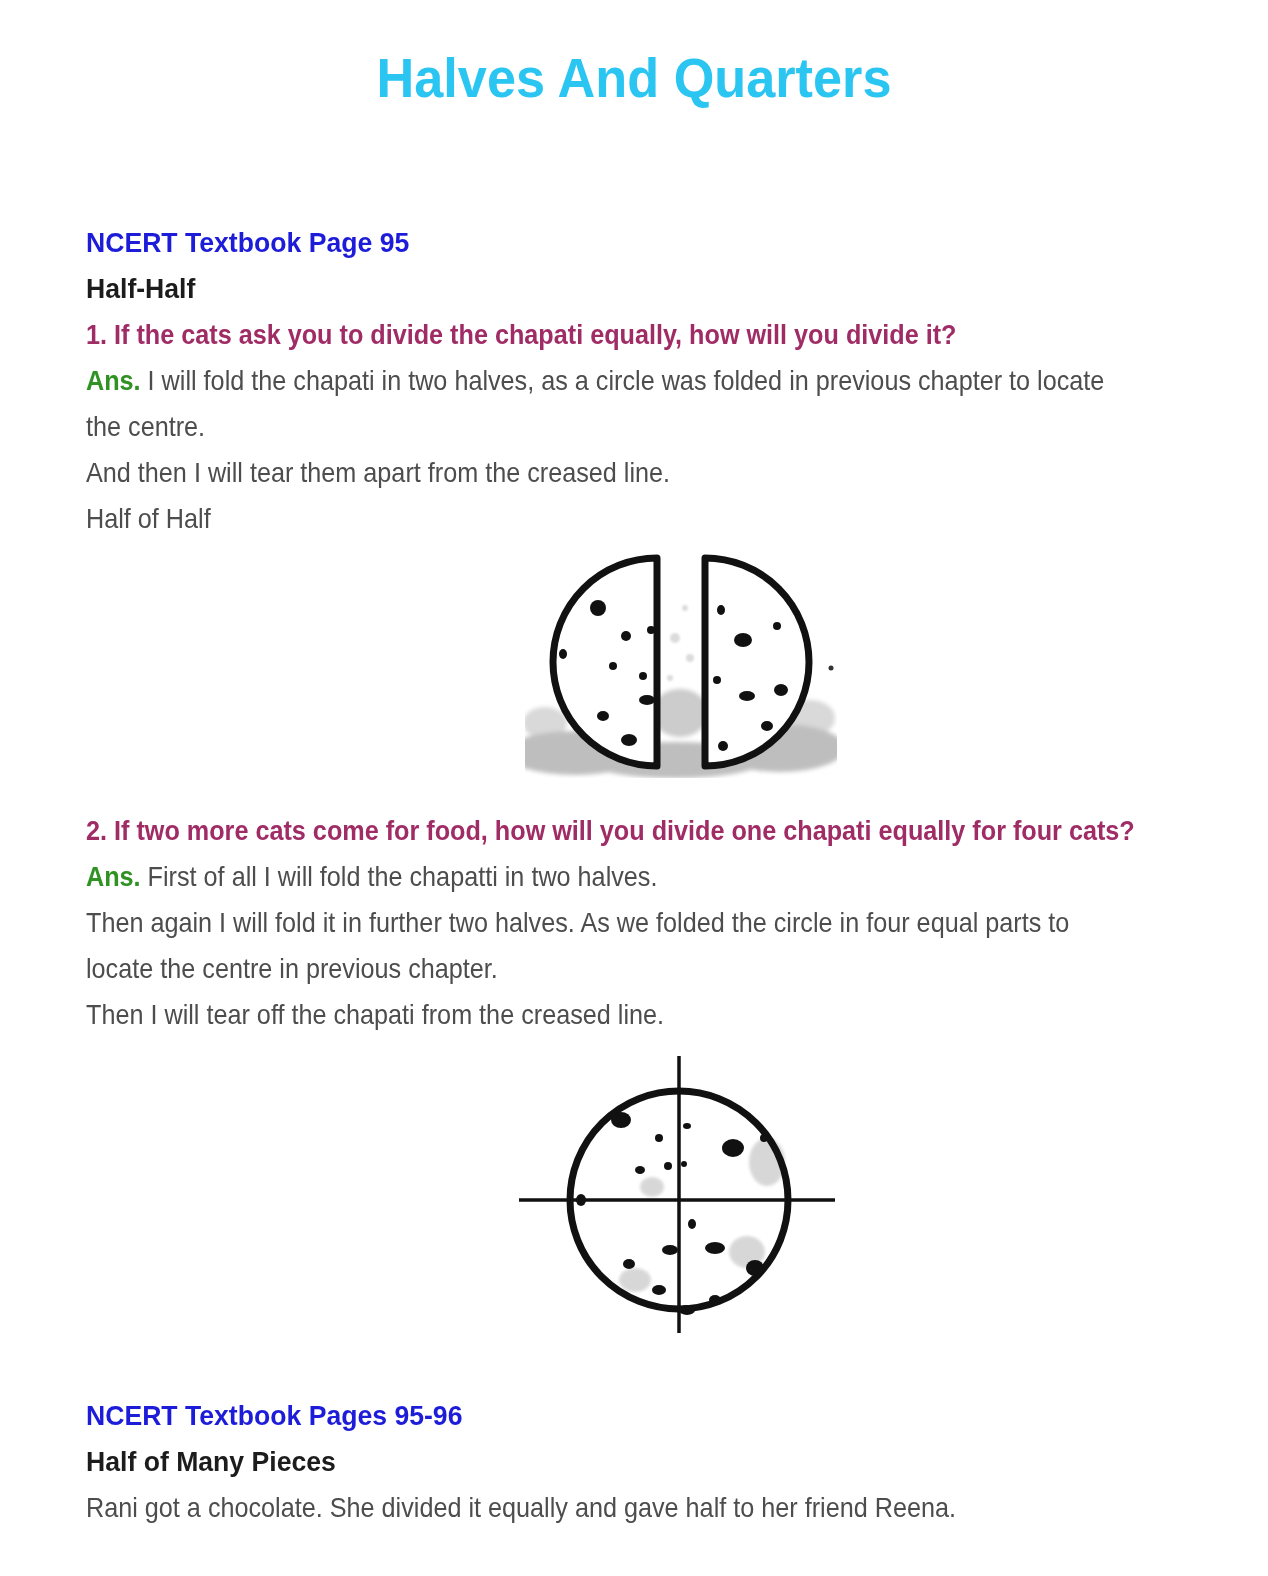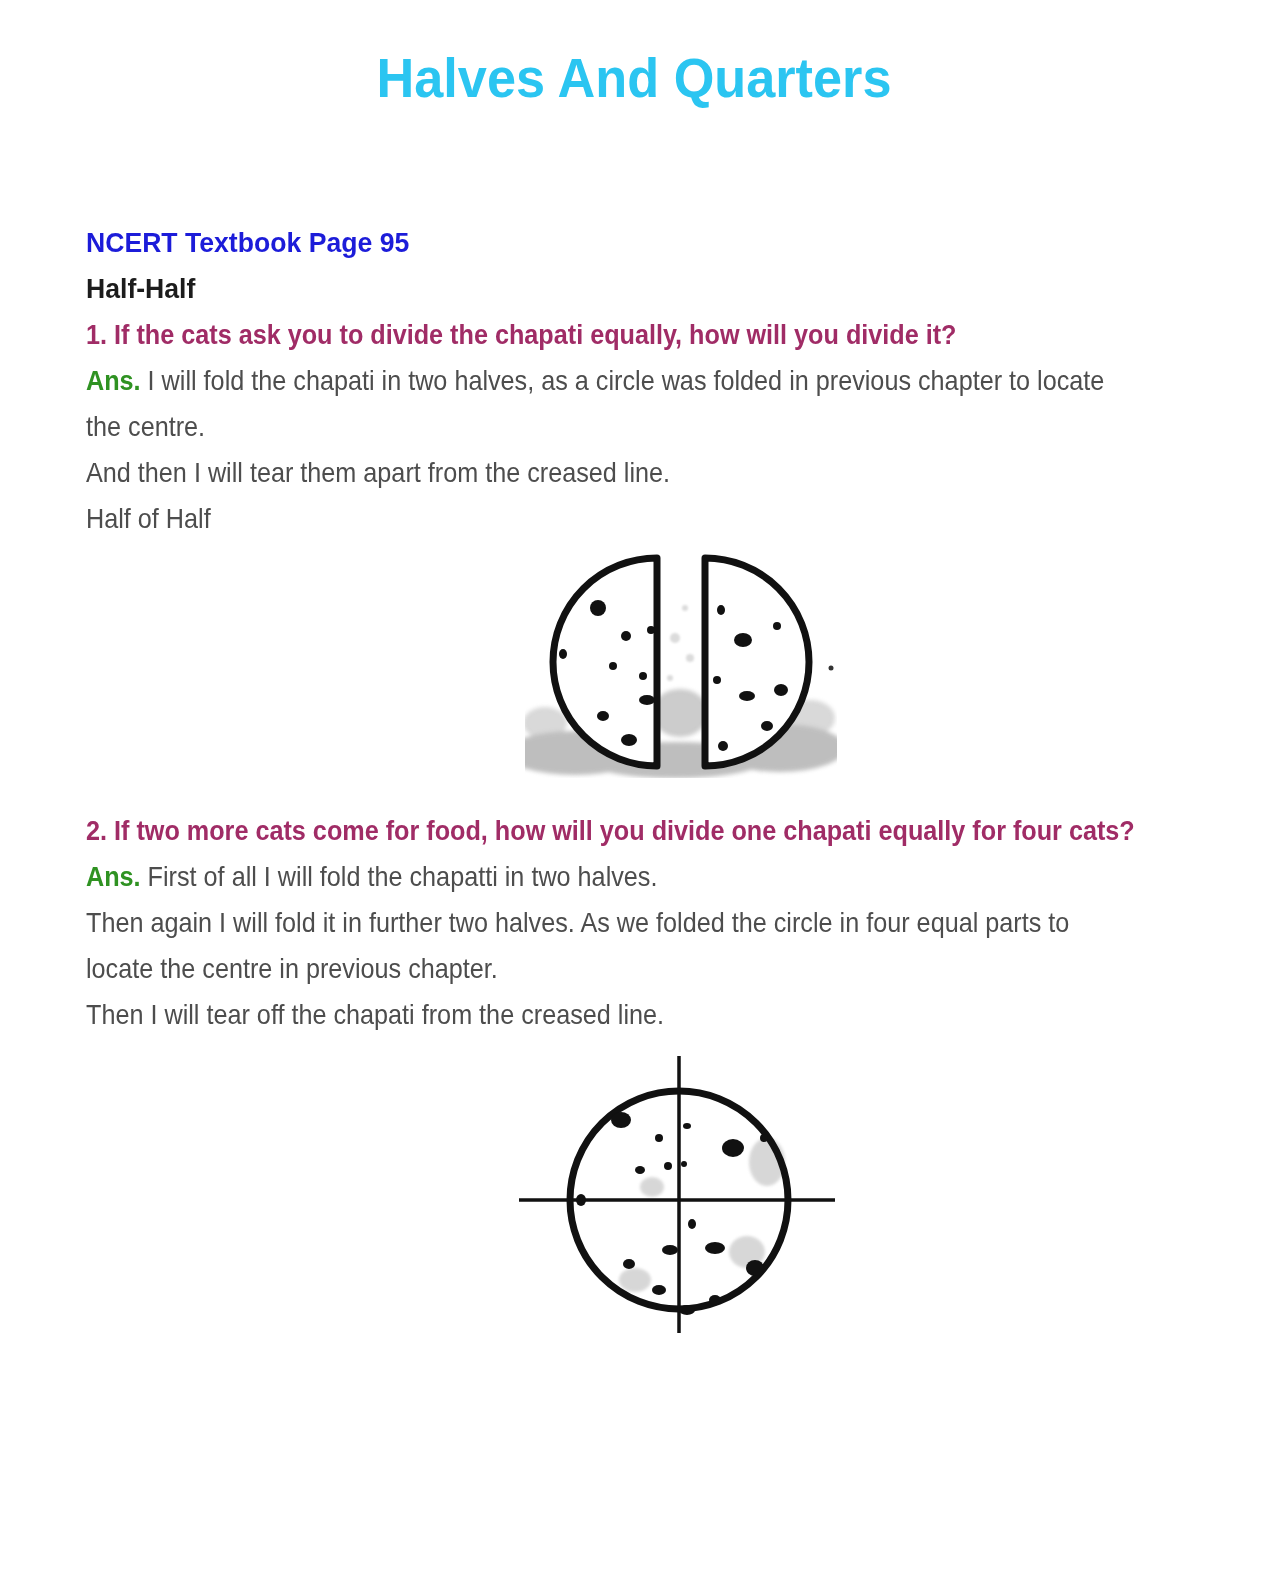--- a/index.html
+++ b/index.html
@@ -164,14 +164,19 @@
       <ellipse cx="198" cy="196" rx="10" ry="6"></ellipse>
       <ellipse cx="238" cy="216" rx="9" ry="8"></ellipse>
       <ellipse cx="153" cy="198" rx="8" ry="5"></ellipse>
       <ellipse cx="112" cy="212" rx="6" ry="5"></ellipse>
       <ellipse cx="142" cy="238" rx="7" ry="5"></ellipse>
       <ellipse cx="198" cy="248" rx="6" ry="5"></ellipse>
       <ellipse cx="170" cy="258" rx="8" ry="5"></ellipse>
     </g>
   </svg>
 
+  <div class="section-2">
+    <div class="line page-ref">NCERT Textbook Pages 95-96</div>
+    <div class="line sub-heading">Half of Many Pieces</div>
+    <div class="line body-text">Rani got a chocolate. She divided it equally and gave half to her friend Reena.</div>
+  </div>
 
 </div>
 
 </body></html>

